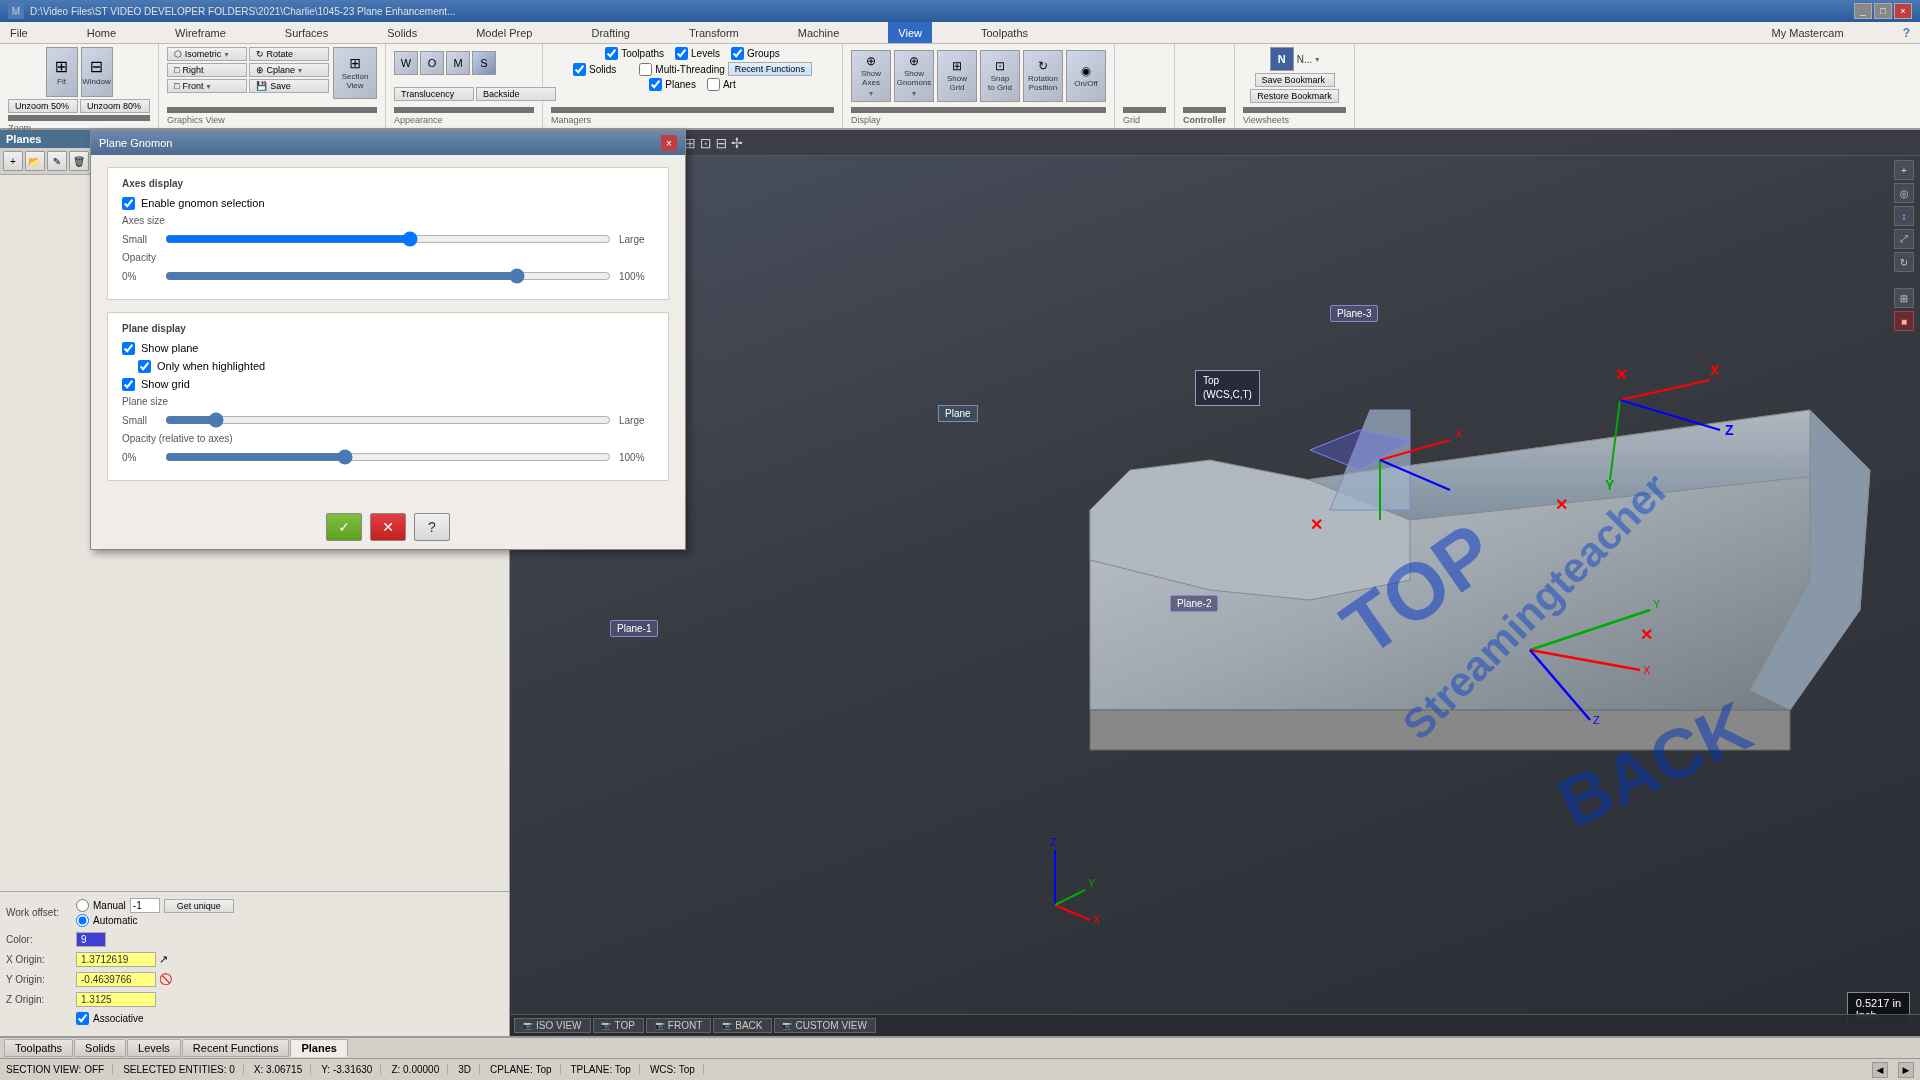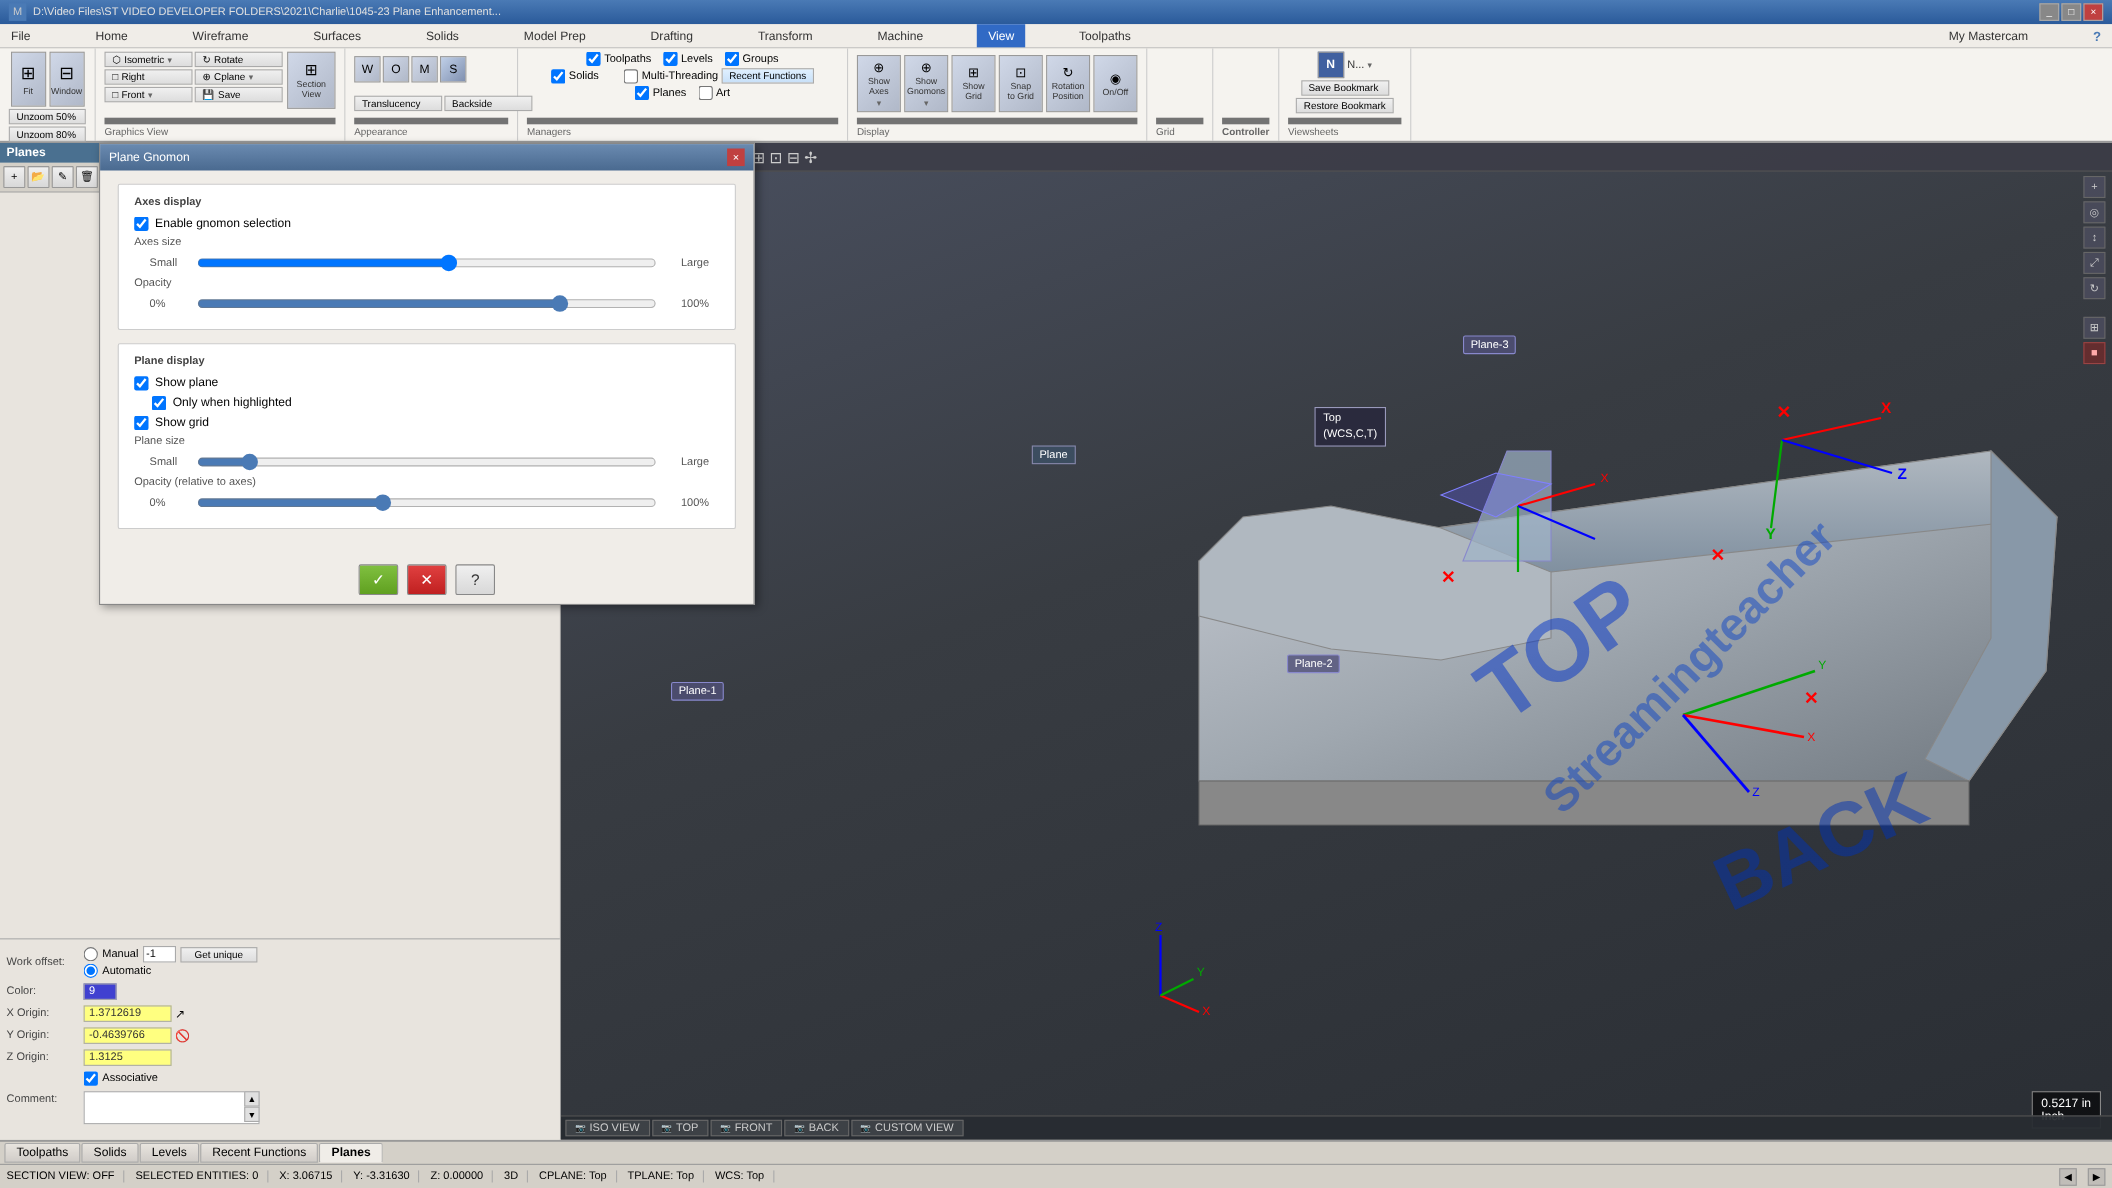--- a/index.html
+++ b/index.html
@@ -30,21 +30,21 @@
     .dialog { background: #f0ede8; border: 1px solid #888; box-shadow: 3px 3px 8px rgba(0,0,0,0.4); width: 596px; }
     .dialog-title-bar { background: linear-gradient(to bottom, #6a8ab0, #4a6a90); color: white; padding: 4px 8px; display: flex; justify-content: space-between; align-items: center; font-size: 11px; }
     .dialog-close { background: #c04040; border: none; color: white; width: 16px; height: 16px; cursor: pointer; font-size: 10px; display: flex; align-items: center; justify-content: center; }
     .dialog-content { padding: 12px 16px; }
     .section-box { background: white; border: 1px solid #ccc; border-radius: 2px; padding: 10px 14px; margin-bottom: 12px; }
     .section-title { font-size: 10px; font-weight: bold; color: #444; margin-bottom: 8px; }
     .checkbox-row { display: flex; gap: 6px; margin-bottom: 5px; font-size: 11px; }
     .checkbox-row input[type=checkbox] { width: 13px; height: 13px; }
     .slider-row { display: flex; align-items: center; gap: 8px; margin: 6px 0; font-size: 10px; }
     .slider-row input[type=range] { flex: 1; height: 14px; }
-    .slider-label { font-size: 10px; color: #555; min-width: 35px; margin-left: 14px; }
+    .slider-label { font-size: 10px; color: #555; min-width: 35px; }
     .axes-size-row { display: flex; align-items: center; gap: 8px; margin: 4px 0; }
     .dialog-footer { display: flex; justify-content: center; gap: 8px; padding: 8px; }
     .dialog-btn { width: 36px; height: 28px; border: 1px solid #888; cursor: pointer; display: flex; align-items: center; justify-content: center; font-size: 14px; border-radius: 2px; }
     .btn-ok { background: linear-gradient(to bottom, #80c040, #60a020); color: white; }
     .btn-cancel { background: linear-gradient(to bottom, #e04040, #c02020); color: white; }
     .btn-help { background: linear-gradient(to bottom, #f0f0f0, #d8d8d8); color: #333; }
 
     
     .viewport { flex: 1; background: linear-gradient(160deg, #4a5060 0%, #383c42 40%, #2a2e34 100%); position: relative; overflow: hidden; }
     .viewport-toolbar { position: absolute; top: 0; left: 0; right: 0; background: rgba(60,60,70,0.85); height: 26px; display: flex; align-items: center; padding: 0 6px; gap: 4px; border-bottom: 1px solid #555; }
@@ -74,21 +74,21 @@
     .scale-indicator { position: absolute; bottom: 10px; right: 10px; background: rgba(0,0,0,0.6); color: white; padding: 4px 8px; font-size: 11px; border: 1px solid #888; }
 
     
     .ribbon-view { display: flex; height: 86px; background: #f5f3ef; border-bottom: 2px solid #9a9a9a; align-items: stretch; }
     .rg { display: flex; flex-direction: column; align-items: center; padding: 3px 8px; border-right: 1px solid #ccc; justify-content: space-between; }
     .rg-label { font-size: 9px; color: #666; border-top: 6px solid #737373; padding-top: 2px; margin-top: 2px; text-align: left; width: 100%; }
     .rg-body { display: flex; gap: 3px; align-items: center; flex: 1; }
     .icon-box { width: 24px; height: 24px; border: 1px solid #999; background: linear-gradient(135deg, #d0d8e8, #b0b8c8); display: flex; align-items: center; justify-content: center; font-size: 11px; cursor: pointer; }
     .icon-box-lg { width: 40px; height: 52px; border: 1px solid #999; background: linear-gradient(135deg, #d0d8e8, #b0b8c8); display: flex; flex-direction: column; align-items: center; justify-content: center; font-size: 18px; cursor: pointer; gap: 2px; }
     .icon-box-lg .lbl { font-size: 8px; color: #333; text-align: center; line-height: 1.1; }
-    .stacked-btns { display: flex; flex-direction: column; gap: 2px; }
+    .stacked-btns { display: flex; flex-direction: row; gap: 2px; }
     .stacked-btn { padding: 1px 6px; font-size: 10px; border: 1px solid #aaa; background: linear-gradient(to bottom, #f0f0f0, #ddd); cursor: pointer; white-space: nowrap; display: flex; align-items: center; gap: 3px; min-width: 80px; }
     .tb-checkbox { display: flex; align-items: center; gap: 3px; font-size: 10px; }
     .dropdown-arrow { font-size: 8px; color: #666; }
   </style>
 </head>
 <body>
 
 <div class="title-bar">
   <div class="title-bar-left">
     <div class="title-bar-icons">
@@ -369,30 +369,20 @@
       </div>
 
       <div class="prop-row">
         <span style="width:70px;"></span>
         <div style="display:flex;align-items:center;gap:4px;">
           <input type="checkbox" checked="" style="">
           <span style="font-size:10px;">Associative</span>
         </div>
       </div>
 
-      <div class="prop-row" style="align-items:flex-start;">
-        <span class="prop-label" style="padding-top:2px;">Comment:</span>
-        <div style="position:relative;">
-          <textarea style="width: 160px; height: 30px; font-size: 10px; border: 1px solid rgb(170, 170, 170); resize: none; padding: 1px 4px;"></textarea>
-          <div style="position:absolute;right:0;top:0;display:flex;flex-direction:column;">
-            <button style="width:14px;height:14px;font-size:8px;border:1px solid #aaa;background:#e0e0e0;cursor:pointer;">▲</button>
-            <button style="width:14px;height:14px;font-size:8px;border:1px solid #aaa;background:#e0e0e0;cursor:pointer;">▼</button>
-          </div>
-        </div>
-      </div>
     </div>
   </div>
 
   <div class="viewport" style="position:relative;">
 
     <div class="viewport-toolbar">
       <span style="color:#aaa;font-size:10px;">⊕ AutoCursor</span>
       <div style="width:1px;height:16px;background:#555;margin:0 4px;"></div>
       <span style="color:#ccc;cursor:pointer;font-size:14px;">⊕</span>
       <span style="color:#ccc;cursor:pointer;font-size:14px;">◎</span>

